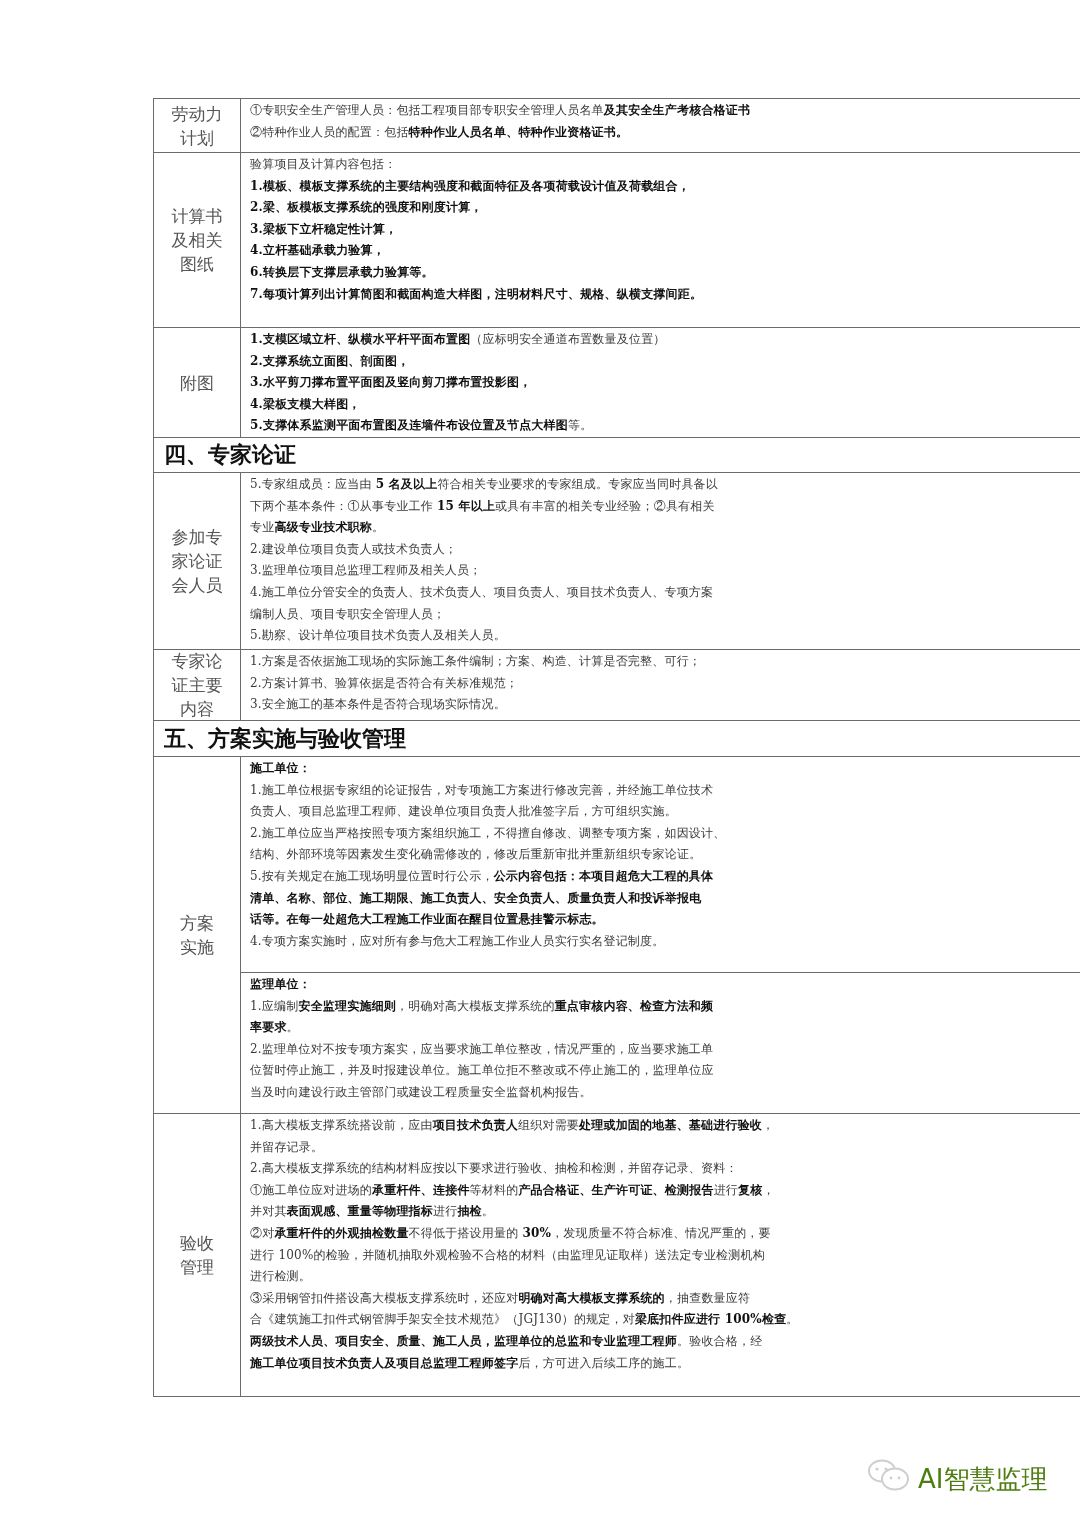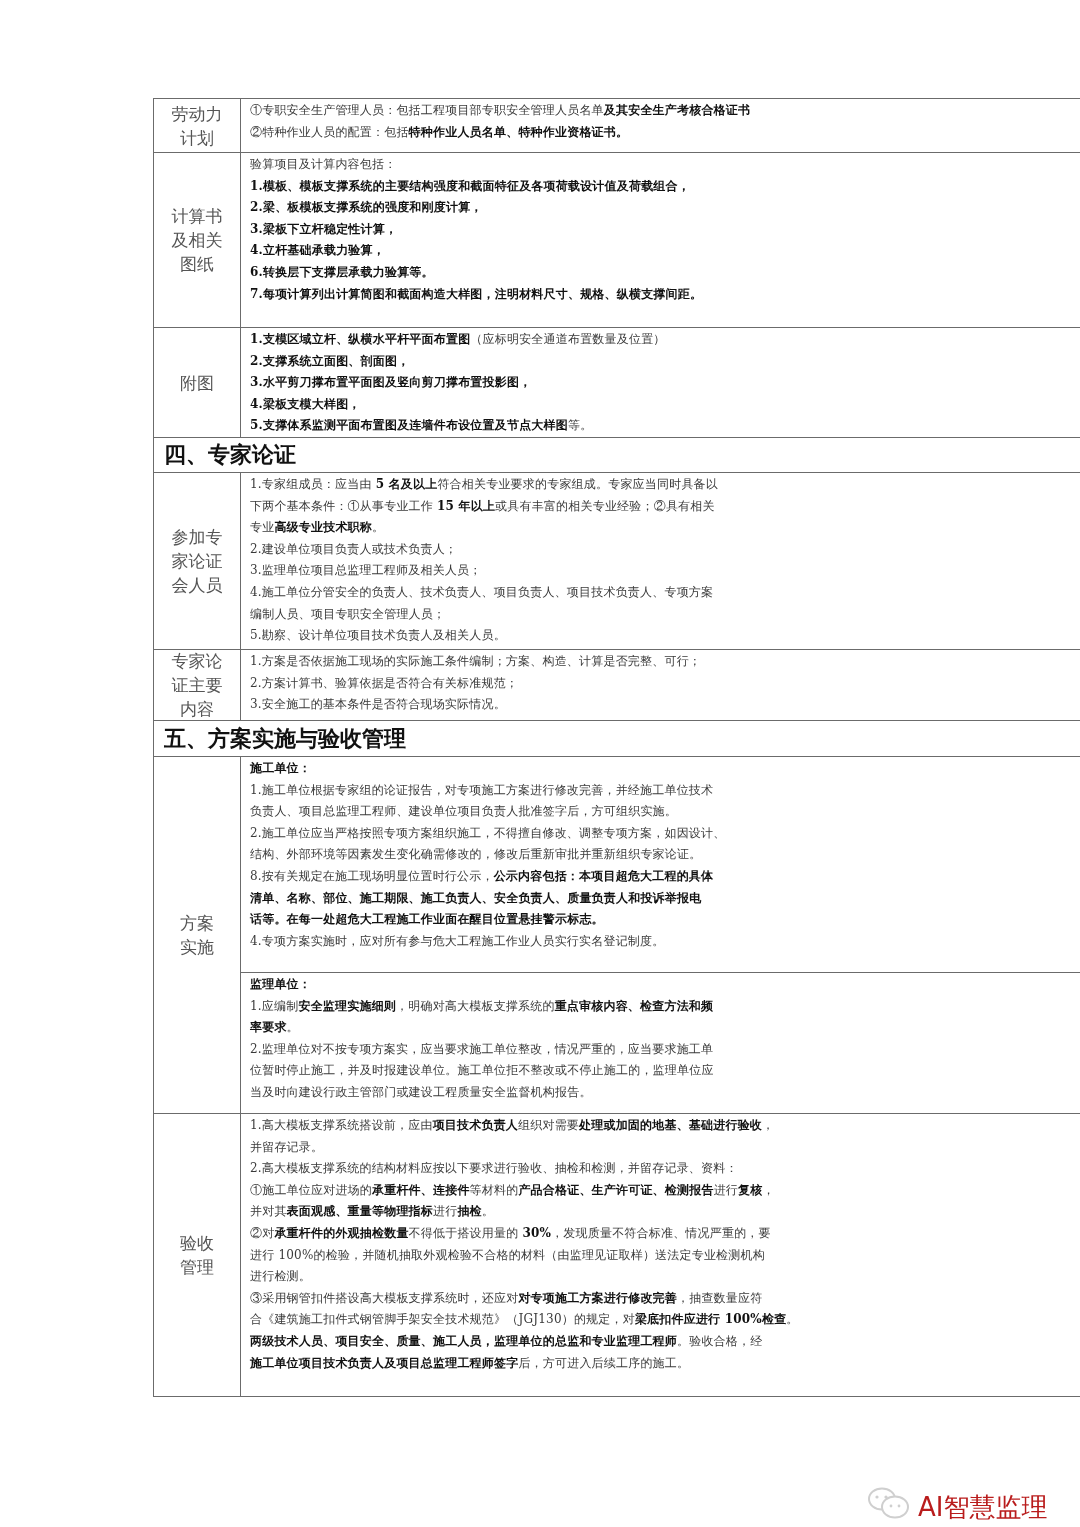--- a/index.html
+++ b/index.html
@@ -28,21 +28,21 @@
   .b { font-weight: bold; color: #111; }
   .section {
     display: flex; align-items: center; padding-left: 10px;
     font-size: 22px; font-weight: bold; color: #111; height: 34px; box-sizing: border-box;
   }
   .subcell { border-top: 1.5px solid #6b6b6b; }
   .subcell.first { border-top: none; }
   .split { flex: 1; display: flex; flex-direction: column; }
   .watermark {
     position: absolute; left: 866px; top: 1458px; display: flex; align-items: center;
-    color: #b91c1c; font-family: "DejaVu Sans", sans-serif; font-size: 26px; margin-top: 28px;
+    color: #4d7c0f; font-family: "DejaVu Sans", sans-serif; font-size: 26px;
   }
   .watermark svg { margin-right: 6px; }
 </style>
 </head>
 <body>
 
 <div class="table">
 
   <div class="row first" style="height:53px">
     <div class="label" style="padding:0 16px">劳动力计划</div>
@@ -74,21 +74,21 @@
         <span class="line"><span class="b">4.梁板支模大样图，</span></span>
         <span class="line"><span class="b">5.支撑体系监测平面布置图及连墙件布设位置及节点大样图</span><span>等。</span></span>
       </div>
   </div>
 
   <div class="row section" style="height:35px">四、专家论证</div>
 
   <div class="row" style="height:177px">
     <div class="label" style="padding:0 16px">参加专家论证会人员</div>
     <div class="content">
-        <span class="line"><span>1.专家组成员：应当由 </span><span class="b">5 名及以上</span><span>符合相关专业要求的专家组成。专家应当同时具备以</span></span>
+        <span class="line"><span>5.专家组成员：应当由 </span><span class="b">5 名及以上</span><span>符合相关专业要求的专家组成。专家应当同时具备以</span></span>
         <span class="line"><span>下两个基本条件：①从事专业工作 </span><span class="b">15 年以上</span><span>或具有丰富的相关专业经验；②具有相关</span></span>
         <span class="line"><span>专业</span><span class="b">高级专业技术职称</span><span>。</span></span>
         <span class="line"><span>2.建设单位项目负责人或技术负责人；</span></span>
         <span class="line"><span>3.监理单位项目总监理工程师及相关人员；</span></span>
         <span class="line"><span>4.施工单位分管安全的负责人、技术负责人、项目负责人、项目技术负责人、专项方案</span></span>
         <span class="line"><span>编制人员、项目专职安全管理人员；</span></span>
         <span class="line"><span>5.勘察、设计单位项目技术负责人及相关人员。</span></span>
       </div>
   </div>
 
@@ -105,21 +105,21 @@
 
   <div class="row" style="height:357px">
     <div class="label" style="padding:0 24px">方案实施</div>
     <div class="split">
       <div class="content subcell first" style="height:215px; flex:none">
           <span class="line"><span class="b">施工单位：</span></span>
           <span class="line"><span>1.施工单位根据专家组的论证报告，对专项施工方案进行修改完善，并经施工单位技术</span></span>
           <span class="line"><span>负责人、项目总监理工程师、建设单位项目负责人批准签字后，方可组织实施。</span></span>
           <span class="line"><span>2.施工单位应当严格按照专项方案组织施工，不得擅自修改、调整专项方案，如因设计、</span></span>
           <span class="line"><span>结构、外部环境等因素发生变化确需修改的，修改后重新审批并重新组织专家论证。</span></span>
-          <span class="line"><span>8.按有关规定在施工现场明显位置时行公示，</span><span class="b">公示内容包括：本项目超危大工程的具体</span></span>
+          <span class="line"><span>5.按有关规定在施工现场明显位置时行公示，</span><span class="b">公示内容包括：本项目超危大工程的具体</span></span>
           <span class="line"><span class="b">清单、名称、部位、施工期限、施工负责人、安全负责人、质量负责人和投诉举报电</span></span>
           <span class="line"><span class="b">话等。在每一处超危大工程施工作业面在醒目位置悬挂警示标志。</span></span>
           <span class="line"><span>4.专项方案实施时，应对所有参与危大工程施工作业人员实行实名登记制度。</span></span>
         </div>
       <div class="content subcell" style="flex:1">
           <span class="line"><span class="b">监理单位：</span></span>
           <span class="line"><span>1.应编制</span><span class="b">安全监理实施细则</span><span>，明确对高大模板支撑系统的</span><span class="b">重点审核内容、检查方法和频</span></span>
           <span class="line"><span class="b">率要求</span><span>。</span></span>
           <span class="line"><span>2.监理单位对不按专项方案实，应当要求施工单位整改，情况严重的，应当要求施工单</span></span>
           <span class="line"><span>位暂时停止施工，并及时报建设单位。施工单位拒不整改或不停止施工的，监理单位应</span></span>
@@ -132,21 +132,21 @@
     <div class="label" style="padding:0 24px">验收管理</div>
     <div class="content">
         <span class="line"><span>1.高大模板支撑系统搭设前，应由</span><span class="b">项目技术负责人</span><span>组织对需要</span><span class="b">处理或加固的地基、基础进行验收</span><span>，</span></span>
         <span class="line"><span>并留存记录。</span></span>
         <span class="line"><span>2.高大模板支撑系统的结构材料应按以下要求进行验收、抽检和检测，并留存记录、资料：</span></span>
         <span class="line"><span>①施工单位应对进场的</span><span class="b">承重杆件、连接件</span><span>等材料的</span><span class="b">产品合格证、生产许可证、检测报告</span><span>进行</span><span class="b">复核</span><span>，</span></span>
         <span class="line"><span>并对其</span><span class="b">表面观感、重量等物理指标</span><span>进行</span><span class="b">抽检</span><span>。</span></span>
         <span class="line"><span>②对</span><span class="b">承重杆件的外观抽检数量</span><span>不得低于搭设用量的 </span><span class="b">30%</span><span>，发现质量不符合标准、情况严重的，要</span></span>
         <span class="line"><span>进行 100%的检验，并随机抽取外观检验不合格的材料（由监理见证取样）送法定专业检测机构</span></span>
         <span class="line"><span>进行检测。</span></span>
-        <span class="line"><span>③采用钢管扣件搭设高大模板支撑系统时，还应对</span><span class="b">对专项施工方案进行修改完善</span><span>，抽查数量应符</span></span>
+        <span class="line"><span>③采用钢管扣件搭设高大模板支撑系统时，还应对</span><span class="b">明确对高大模板支撑系统的</span><span>，抽查数量应符</span></span>
         <span class="line"><span>合《建筑施工扣件式钢管脚手架安全技术规范》（JGJ130）的规定，对</span><span class="b">梁底扣件应进行 100%检查</span><span>。</span></span>
         <span class="line"><span class="b">两级技术人员、项目安全、质量、施工人员，监理单位的总监和专业监理工程师</span><span>。验收合格，经</span></span>
         <span class="line"><span class="b">施工单位项目技术负责人及项目总监理工程师签字</span><span>后，方可进入后续工序的施工。</span></span>
       </div>
   </div>
 
 </div>
 
 <div class="watermark">
   <span>

